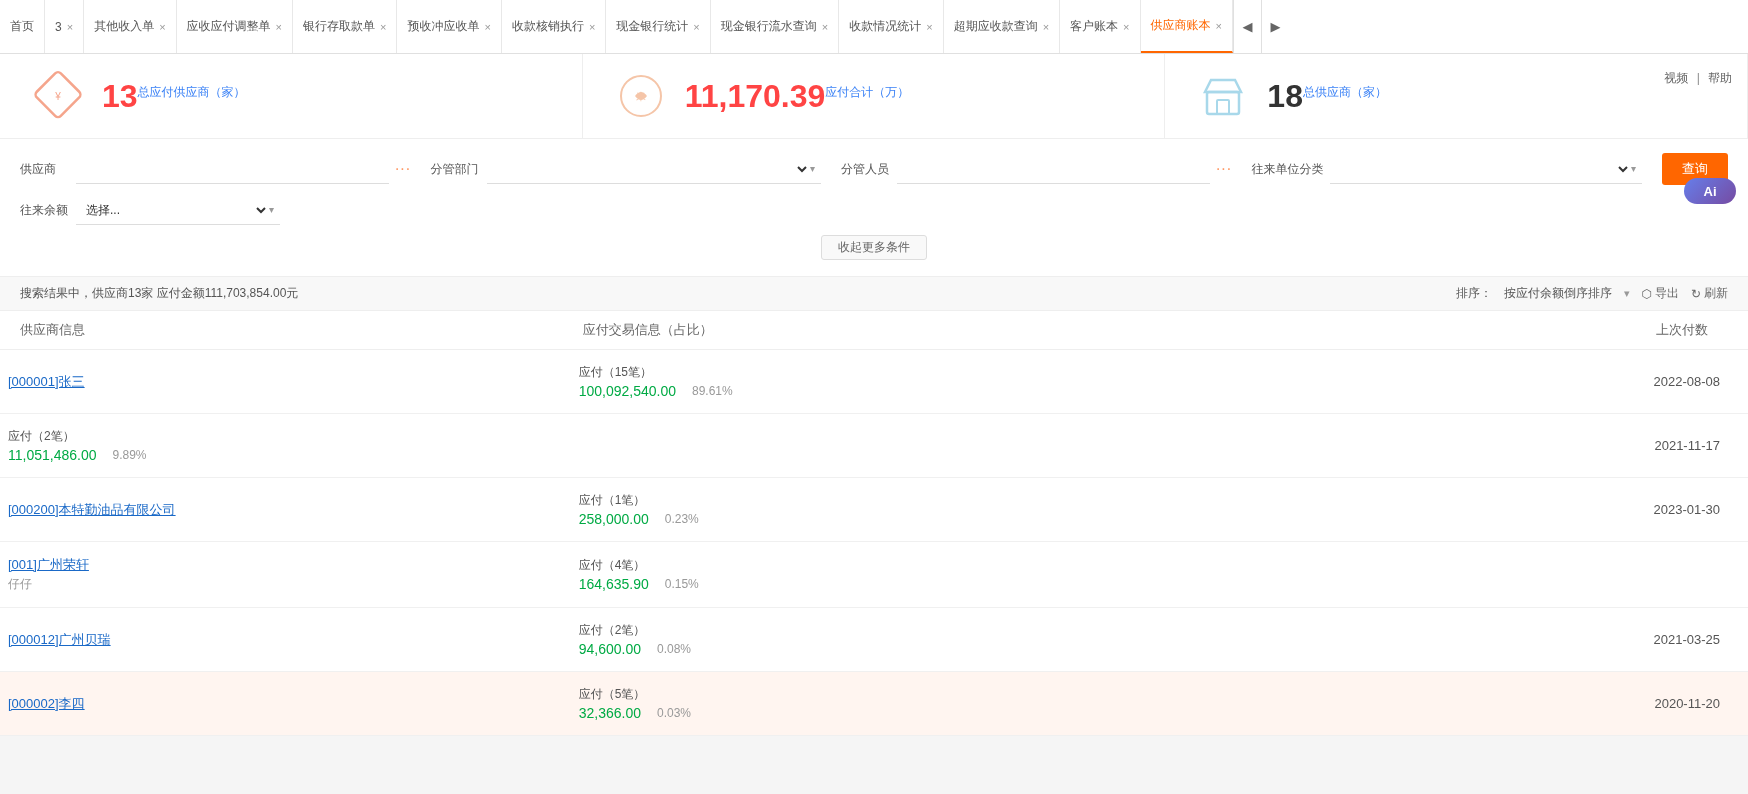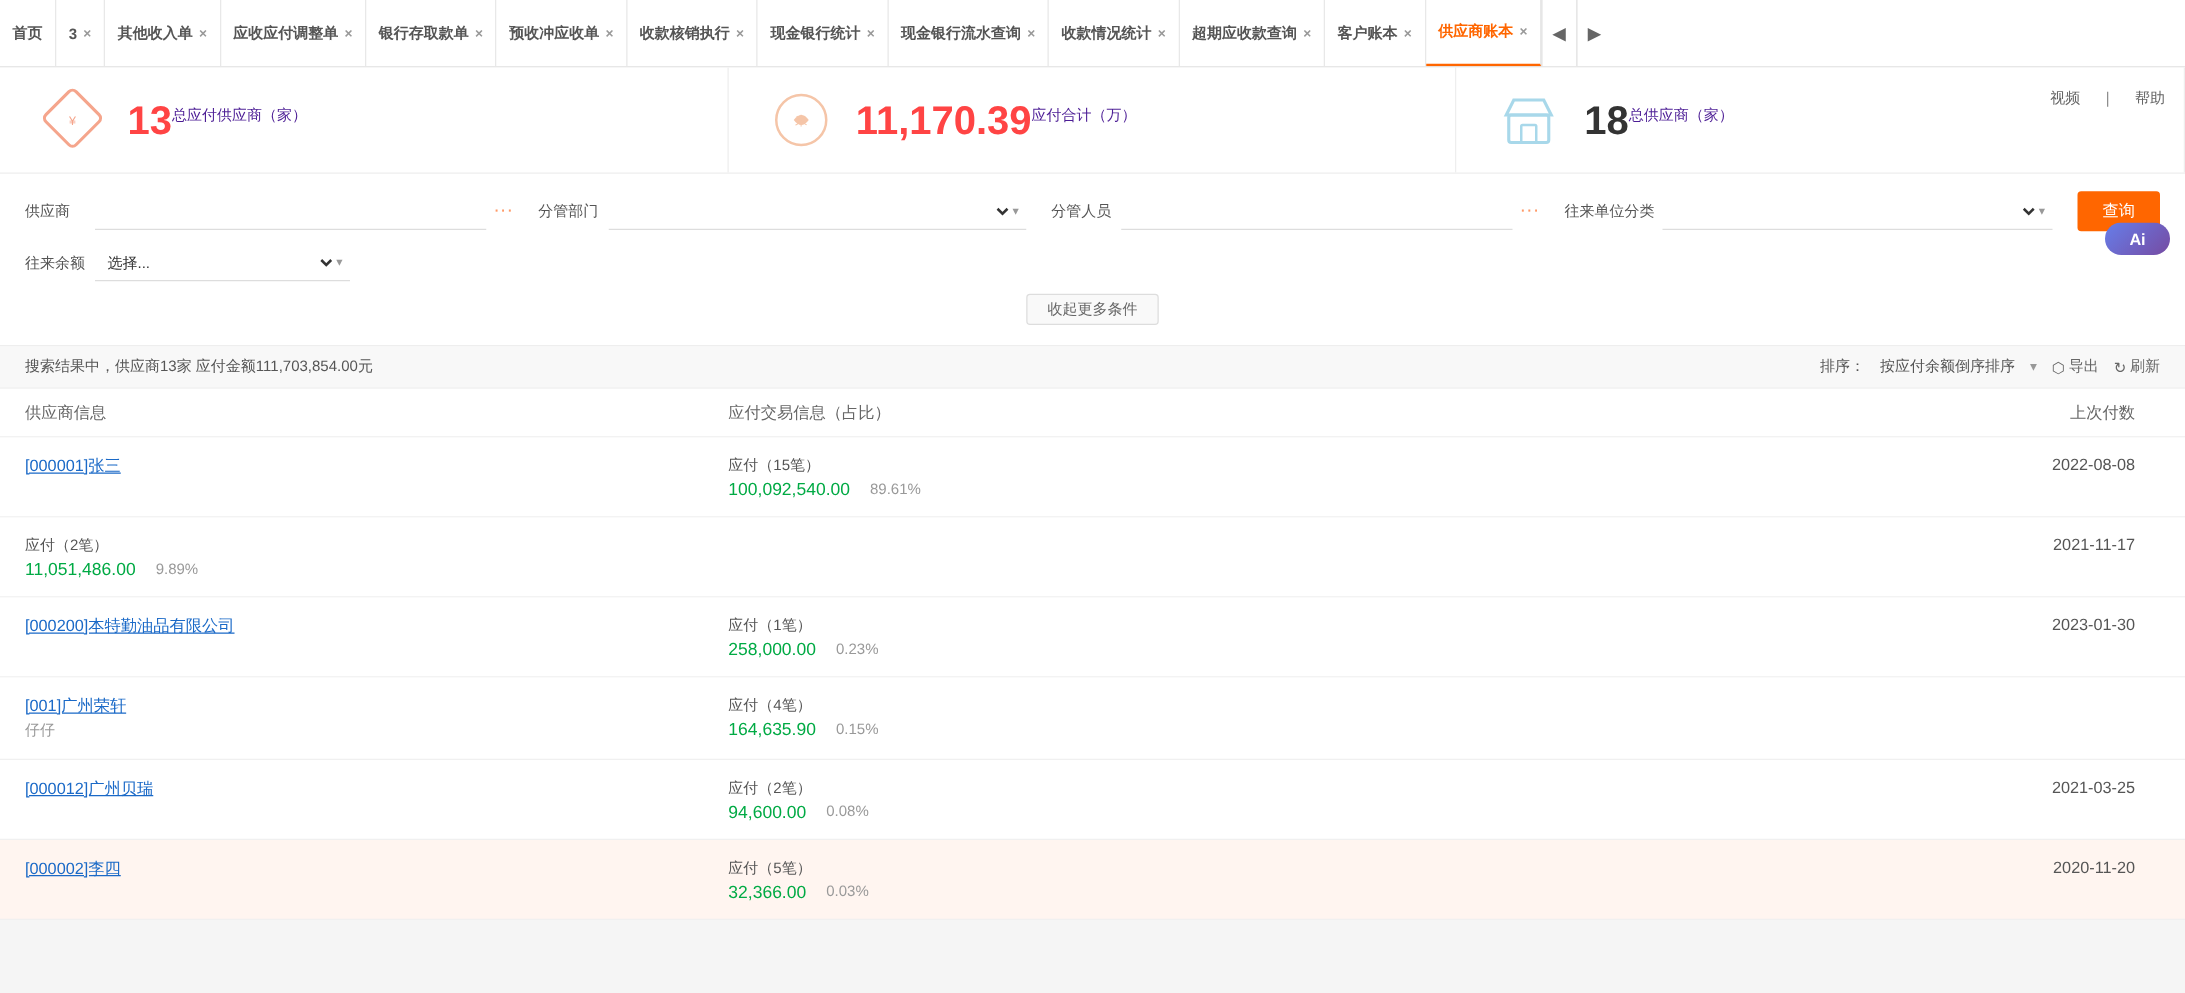--- a/index.html
+++ b/index.html
@@ -5,21 +5,20 @@
     * { box-sizing: border-box; margin: 0; padding: 0; }
     body { font-family: 'Microsoft YaHei', Arial, sans-serif; font-size: 13px; background: #f5f5f5; color: #333; }
 
     
     .top-nav {
       display: flex;
       background: #fff;
       border-bottom: 1px solid #e0e0e0;
       height: 54px;
       overflow: hidden;
-      font-weight: bold;
     }
     .nav-tab {
       display: flex;
       align-items: center;
       padding: 0 10px;
       height: 100%;
       font-size: 12px;
       white-space: nowrap;
       border-right: 1px solid #e8e8e8;
       cursor: pointer;
@@ -60,32 +59,32 @@
       width: 56px;
       height: 56px;
       margin-right: 16px;
       display: flex;
       align-items: center;
       justify-content: center;
     }
     .stat-icon svg { width: 52px; height: 52px; }
     .stat-text { display: flex; flex-direction: row; }
     .stat-number { font-size: 32px; font-weight: bold; color: #ff4444; line-height: 1; }
-    .stat-label { font-size: 12px; color: #4c1d95; margin-top: 4px; }
+    .stat-label { font-size: 12px; color: #3b82f6; margin-top: 4px; }
     .stat-item:last-child { border-right: none; }
 
     .top-right-links {
       position: absolute;
       right: 16px;
       top: 16px;
       font-size: 12px;
       color: #666;
       display: flex;
       align-items: center;
-      gap: 16px;
+      gap: 4px;
     }
     .top-right-links span { cursor: pointer; color: #666; }
 
     
     .filter-area {
       background: #fff;
       padding: 14px 20px 10px;
       border-bottom: 1px solid #eee;
     }
     .filter-row {
@@ -207,22 +206,22 @@
       font-size: 13px;
       color: #666;
       font-weight: 500;
     }
     .col-supplier { flex: 2.5; }
     .col-transaction { flex: 3; }
     .col-lastpay { flex: 2; text-align: right; padding-right: 20px; }
 
     .table-row {
       display: flex;
-      align-items: flex-start;
-      padding: 14px 20px;
+      align-items: center;
+      padding: 14px 8px;
       border-bottom: 1px solid #f0f0f0;
       background: #fff;
     }
     .table-row.highlighted { background: #fff5f0; }
 
     .supplier-link {
       color: #1a69c7;
       text-decoration: underline;
       cursor: pointer;
       font-size: 13px;

